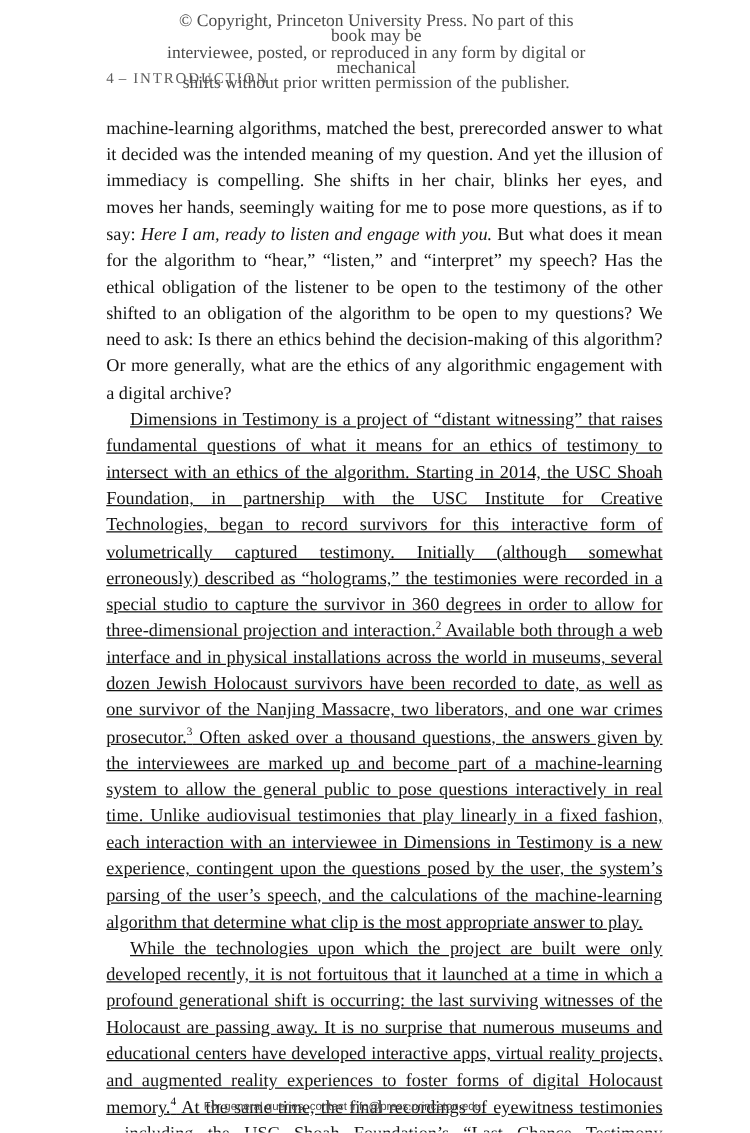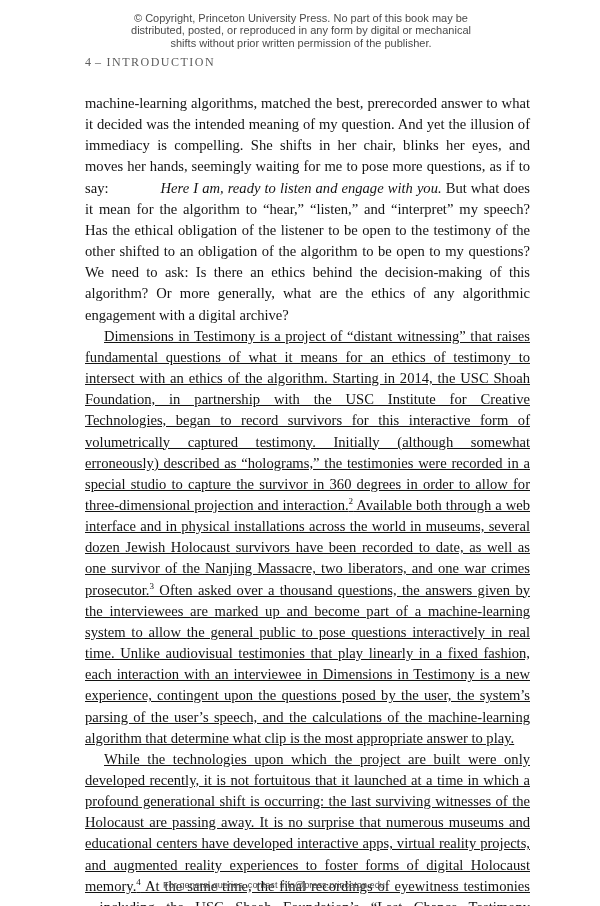--- a/index.html
+++ b/index.html
@@ -22,22 +22,22 @@
     height: 906px;
     box-sizing: border-box;
   }
 
   
   .copyright-notice {
     position: absolute;
     left: 131px;
     top: 12px;
     width: 340px;
-    font-family: Liberation Sans, sans-serif;
-    font-size: 11px;
+    font-family: Liberation Serif, serif;
+    font-size: 14px;
     line-height: 12.3px;
     color: #4a4a4a;
     text-align: center;
   }
 
   
   .running-head {
     position: absolute;
     left: 85px;
     top: 55px;
@@ -67,21 +67,21 @@
     color: #131313;
     -webkit-hyphens: none;
     hyphens: none;
     word-spacing: -0.1px;
   }
   .body-column p.indent {
     text-indent: 19px;
     text-decoration: underline;
   }
 
-  i, .ital { font-style: italic; margin-left: 48px; }
+  i, .ital { font-style: italic; }
 
   sup {
     font-size: 0.62em;
     vertical-align: super;
     line-height: 0;
   }
 
   
   .page-footer {
     position: absolute;
@@ -94,21 +94,21 @@
     color: #4a4a4a;
   }
 </style>
 </head>
 <body>
 
 <div class="page">
 
   <div class="copyright-notice">
     <div>© Copyright, Princeton University Press. No part of this book may be</div>
-    <div>distributed, posted, or reproduced in any form by digital or mechanical</div>
+    <div>interviewee, posted, or reproduced in any form by digital or mechanical</div>
     <div>shifts without prior written permission of the publisher.</div>
   </div>
 
   <div class="running-head">
     <span class="folio">4</span><span class="dash">–</span><span>INTRODUCTION</span>
   </div>
 
   <div class="body-column" id="body-column">
       <p><span>machine-learning algorithms, matched the best, prerecorded answer to what it decided was the intended meaning of my question. And yet the illusion of immediacy is compelling. She shifts in her chair, blinks her eyes, and moves her hands, seemingly waiting for me to pose more questions, as if to say: </span><i>Here I am, ready to listen and engage with you.</i><span> But what does it mean for the algorithm to “hear,” “listen,” and “interpret” my speech? Has the ethical obligation of the listener to be open to the testimony of the other shifted to an obligation of the algorithm to be open to my questions? We need to ask: Is there an ethics behind the decision-making of this algorithm? Or more generally, what are the ethics of any algorithmic engagement with a digital archive?</span></p>
       <p class="indent"><span>Dimensions in Testimony is a project of “distant witnessing” that raises fundamental questions of what it means for an ethics of testimony to intersect with an ethics of the algorithm. Starting in 2014, the USC Shoah Foundation, in partnership with the USC Institute for Creative Technologies, began to record survivors for this interactive form of volumetrically captured testimony. Initially (although somewhat erroneously) described as “holograms,” the testimonies were recorded in a special studio to capture the survivor in 360 degrees in order to allow for three-dimensional projection and interaction.</span><sup>2</sup><span> Available both through a web interface and in physical installations across the world in museums, several dozen Jewish Holocaust survivors have been recorded to date, as well as one survivor of the Nanjing Massacre, two liberators, and one war crimes prosecutor.</span><sup>3</sup><span> Often asked over a thousand questions, the answers given by the interviewees are marked up and become part of a machine-learning system to allow the general public to pose questions interactively in real time. Unlike audiovisual testimonies that play linearly in a fixed fashion, each interaction with an interviewee in Dimensions in Testimony is a new experience, contingent upon the questions posed by the user, the system’s parsing of the user’s speech, and the calculations of the machine-learning algorithm that determine what clip is the most appropriate answer to play.</span></p>

